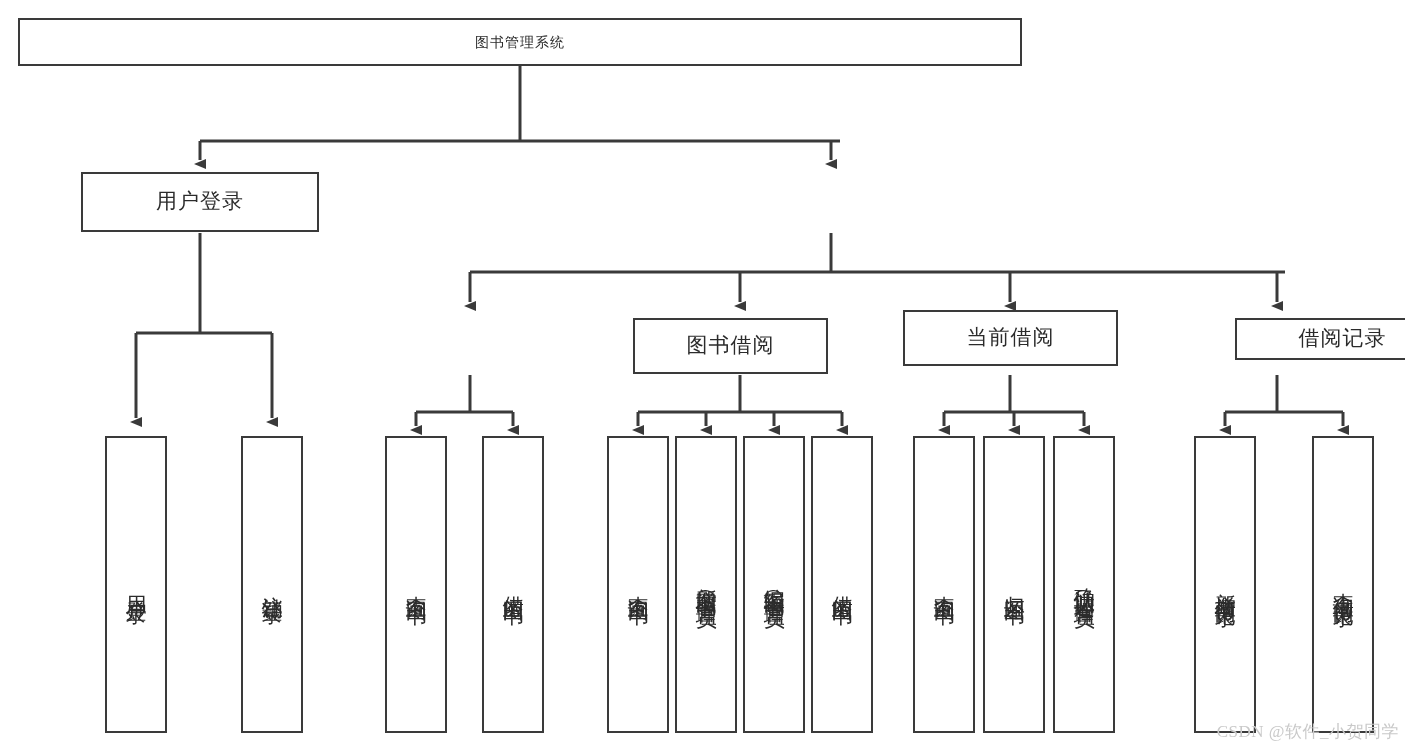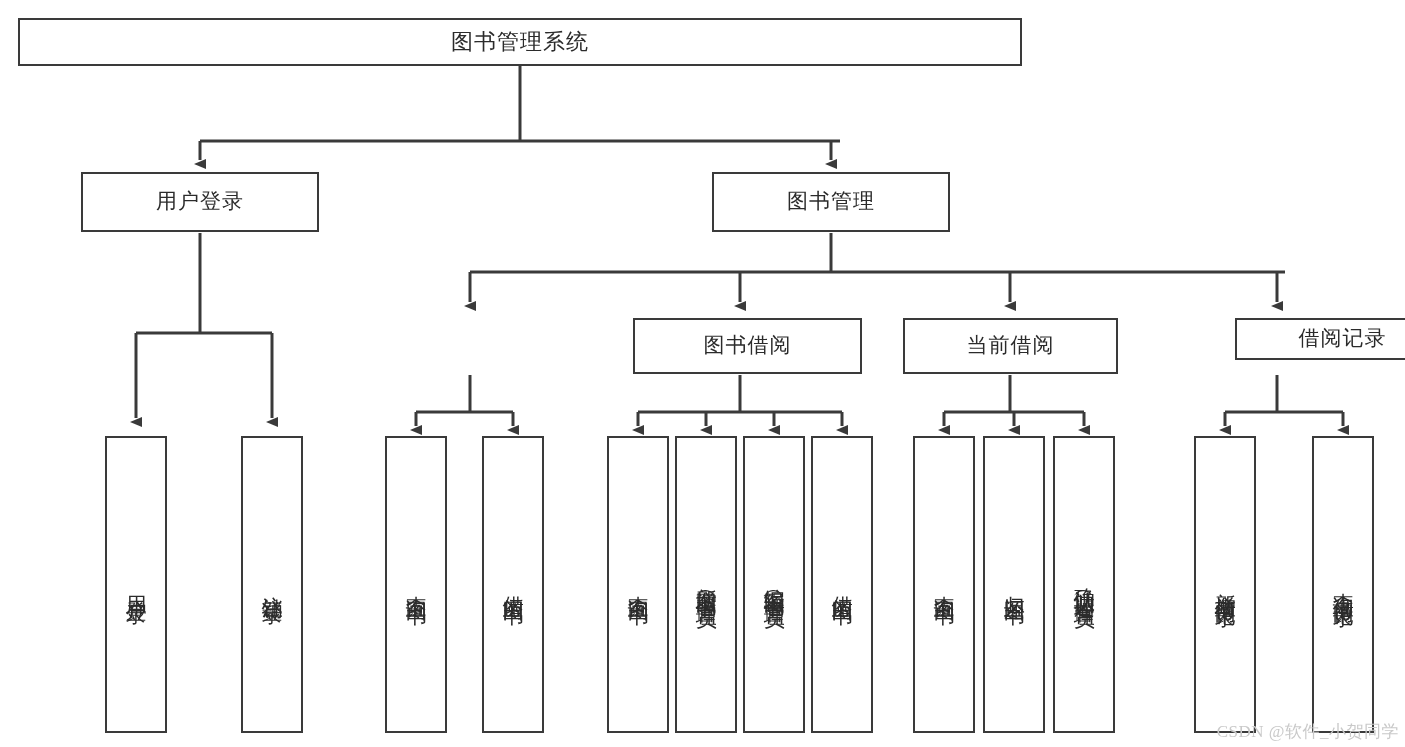--- a/index.html
+++ b/index.html
@@ -37,21 +37,21 @@
     color: #2b2b2b;
   }
   .node-h {
     
     font-size: 21px;
     letter-spacing: 1px;
     line-height: 1.2;
     text-align: center;
   }
   .node-root {
-    font-size: 22px;
+    font-size: 14px;
   }
   .node-v {
     
     writing-mode: vertical-rl;
     text-orientation: upright;
     font-size: 21px;
     line-height: 1.35;
     letter-spacing: 3px;
     text-align: center;
     padding: 6px 0;
@@ -119,24 +119,23 @@
       <path d="M1277,375 L1277,412"></path>
       <path d="M1225,412 L1343,412"></path>
       <path d="M1225,412 L1225,426" marker-end="url(#arrow)"></path>
       <path d="M1343,412 L1343,426" marker-end="url(#arrow)"></path>
     </g>
   </svg>
 
   <div class="node node-h node-root" style="left:18px; top:18px; width:1004px; height:48px;">图书管理系统</div>
 
   <div class="node node-h" style="left:81px; top:172px; width:238px; height:60px;">用户登录</div>
-  <div class="node node-h" style="left:712px; top:172px; width:238px; height:60px;">图书管理</div>
 
-  <div class="node node-h" style="left:633px; top:318px; width:229px; height:56px;">图书借阅</div>
-  <div class="node node-h" style="left:903px; top:318px; width:215px; height:56px;">当前借阅</div>
+  <div class="node node-h" style="left:633px; top:318px; width:195px; height:56px;">图书借阅</div>
+  <div class="node node-h" style="left:903px; top:310px; width:215px; height:56px;">当前借阅</div>
   <div class="node node-h" style="left:1235px; top:318px; width:215px; height:42px;">借阅记录</div>
 
   <div class="node node-v" style="left:105px; top:436px; width:62px; height:297px;">用户登录</div>
   <div class="node node-v" style="left:241px; top:436px; width:62px; height:297px;">注销登录</div>
 
   <div class="node node-v" style="left:385px; top:436px; width:62px; height:297px;">查询图书</div>
   <div class="node node-v" style="left:482px; top:436px; width:62px; height:297px;">借阅图书</div>
 
   <div class="node node-v" style="left:607px; top:436px; width:62px; height:297px;">查询图书</div>
   <div class="node node-v" style="left:675px; top:436px; width:62px; height:297px;">新增图书（管理员）</div>

